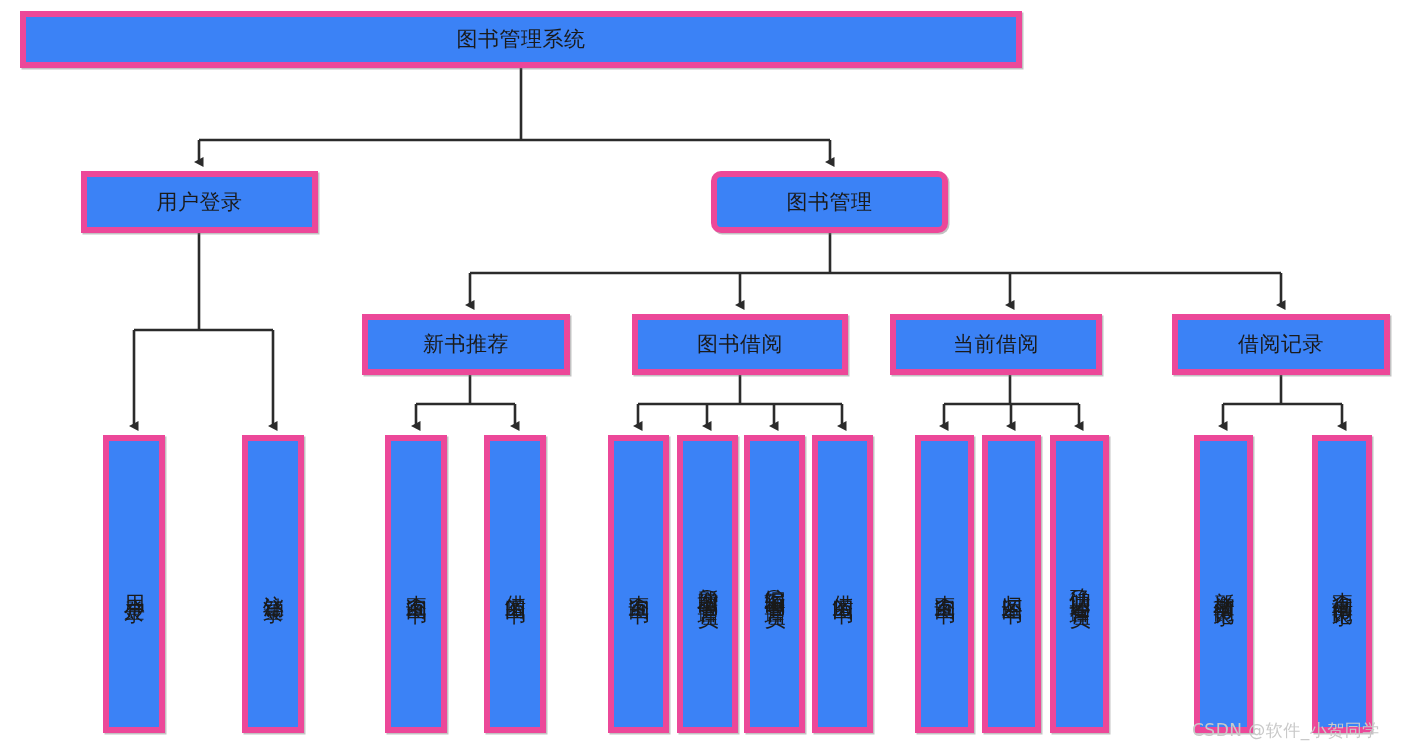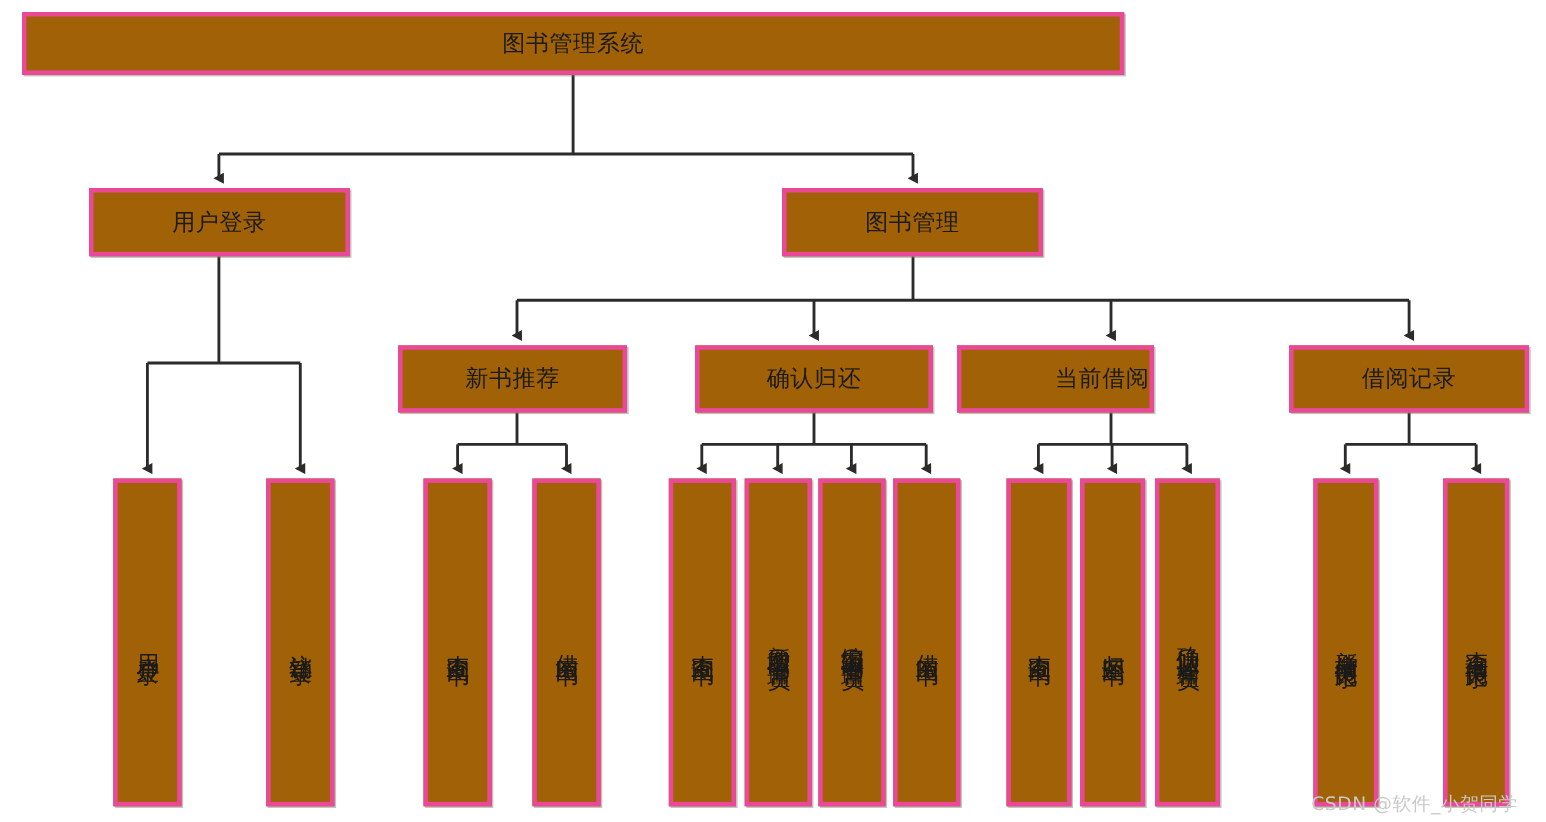--- a/index.html
+++ b/index.html
@@ -22,22 +22,22 @@
     position: absolute;
     left: 0;
     top: 0;
     width: 1405px;
     height: 747px;
     pointer-events: none;
   }
   .node {
     position: absolute;
     box-sizing: border-box;
-    background: #a16207;
-    border: 4px solid #ec4899;
+    background: #3b82f6;
+    border: 6px solid #ec4899;
     display: flex;
     align-items: center;
     justify-content: center;
     color: #1a1a1a;
     box-shadow: 1.5px 1.5px 0 rgba(120,120,120,0.45);
   }
   .node .label {
     display: block;
     text-align: center;
     line-height: 1.18;
@@ -138,31 +138,31 @@
     </g>
   </svg>
 
   <div class="node root horiz" id="node-root" style="left: 20px; top: 11px; width: 1002px; height: 57px;">
     <span class="label">图书管理系统</span>
   </div>
 
   <div class="node horiz" id="node-l2-0" style="left: 81px; top: 171px; width: 237px; height: 62px;">
     <span class="label">用户登录</span>
   </div>
-  <div class="node horiz" id="node-l2-1" style="left: 711px; top: 171px; width: 237px; height: 62px;">
+  <div class="node horiz" id="node-l2-1" style="left: 711px; top: 171px; width: 237px; height: 62px; border-radius: 10px;">
     <span class="label">图书管理</span>
   </div>
 
   <div class="node horiz" id="node-l3-0" style="left: 362px; top: 314px; width: 208px; height: 61px;">
     <span class="label">新书推荐</span>
   </div>
   <div class="node horiz" id="node-l3-1" style="left: 632px; top: 314px; width: 216px; height: 61px;">
-    <span class="label">确认归还</span>
-  </div>
-  <div class="node horiz" id="node-l3-2" style="left: 870px; top: 314px; width: 179px; height: 61px; justify-content: flex-end;">
+    <span class="label">图书借阅</span>
+  </div>
+  <div class="node horiz" id="node-l3-2" style="left: 890px; top: 314px; width: 212px; height: 61px;">
     <span class="label">当前借阅</span>
   </div>
   <div class="node horiz" id="node-l3-3" style="left: 1172px; top: 314px; width: 218px; height: 61px; align-items: center;">
     <span class="label">借阅记录</span>
   </div>
 
   <div class="node vert" id="node-leaf-0" style="left: 103px; top: 435px; width: 62px; height: 298px;">
     <span class="label">用户登录</span>
   </div>
   <div class="node vert" id="node-leaf-1" style="left: 242px; top: 435px; width: 62px; height: 298px;">

